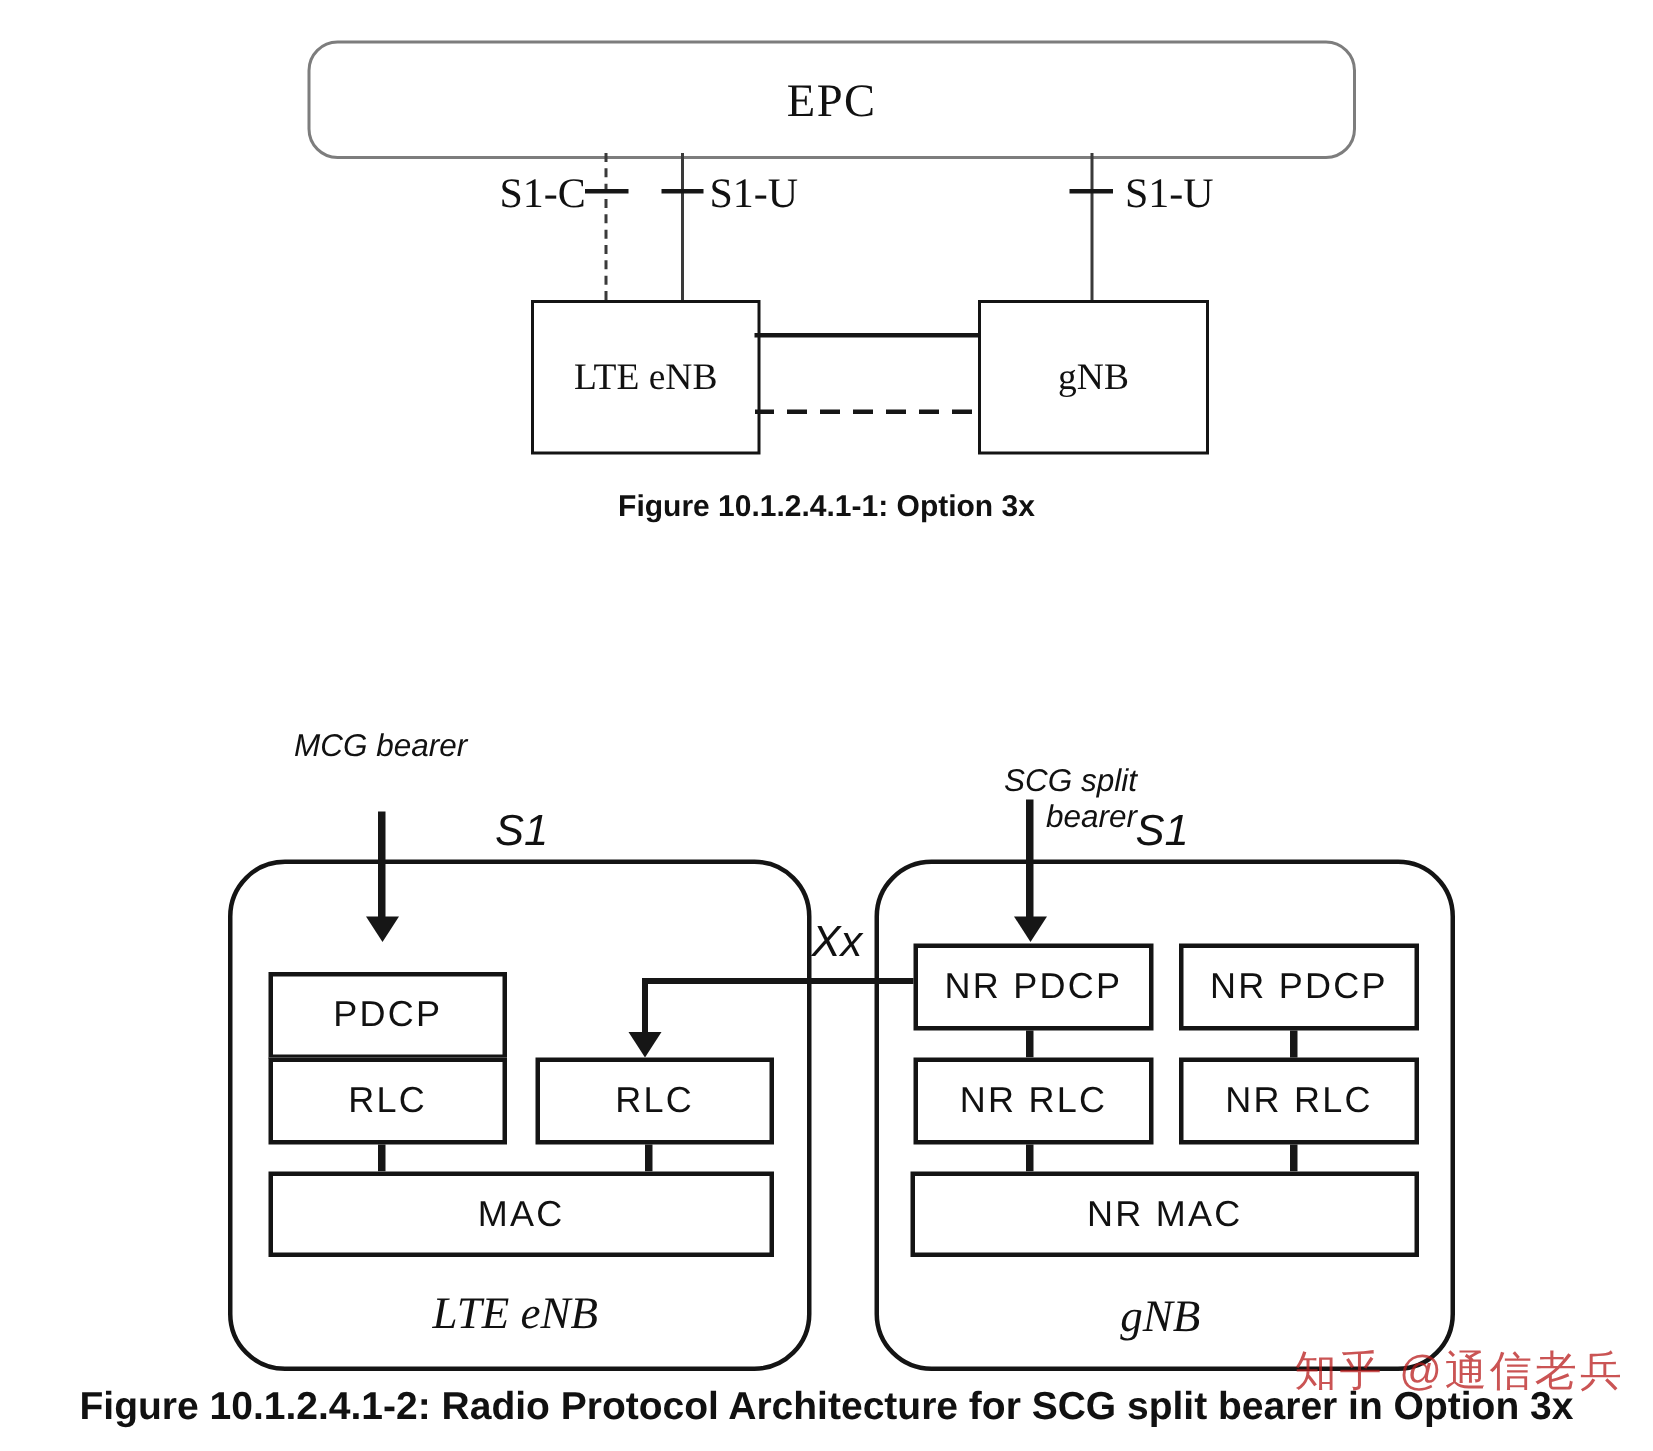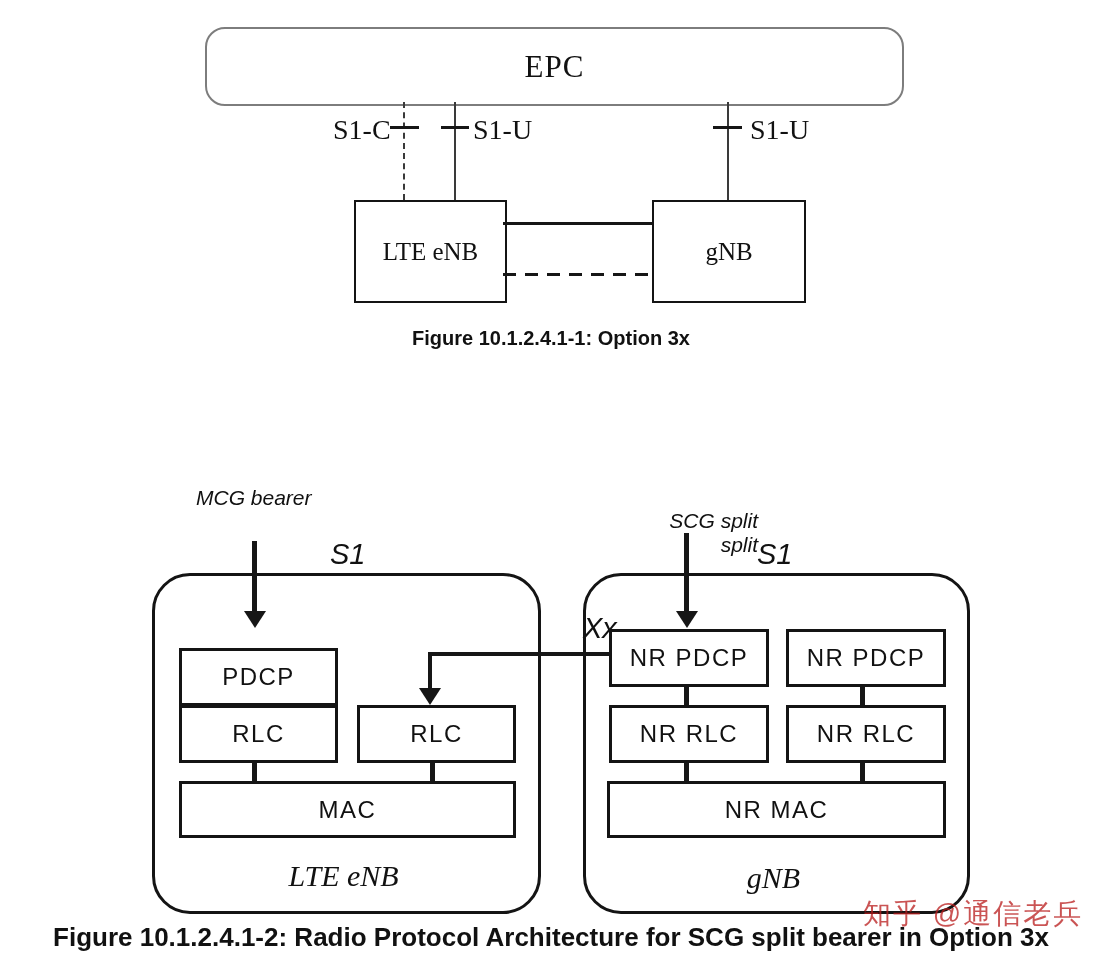--- a/index.html
+++ b/index.html
@@ -68,26 +68,26 @@
     <div class="hline-dashed" style="left:503px;top:273px;width:149px;height:3px;"></div>
 
     <div class="fig-caption" style="top:327px;font-size:20px;">Figure 10.1.2.4.1-1: Option 3x</div>
   </div>
 
   <div>
 
     <div class="flow-label" style="left:196px;top:486px;">MCG bearer</div>
     <div class="flow-label" style="left:618px;top:485px;width:140px;text-align:right;line-height:24px;margin-top:24px;">
       <div>SCG split</div>
-      <div>split</div>
+      <div>bearer</div>
     </div>
 
     <div class="big-iface" style="left:330px;top:538px;">S1</div>
     <div class="big-iface" style="left:757px;top:538px;">S1</div>
-    <div class="big-iface" style="left:541px;top:612px;margin-left:42px;">Xx</div>
+    <div class="big-iface" style="left:541px;top:612px;">Xx</div>
 
     <div class="rrect" style="left:152px;top:573px;width:383px;height:335px;"></div>
     <div class="rrect" style="left:583px;top:573px;width:381px;height:335px;"></div>
 
     <div class="arrow-stem" style="left:252px;top:541px;width:5px;height:72px;"></div>
     <div class="arrowhead-down" style="left:244px;top:611px;"></div>
 
     <div class="arrow-stem" style="left:684px;top:533px;width:5px;height:80px;"></div>
     <div class="arrowhead-down" style="left:676px;top:611px;"></div>
 

